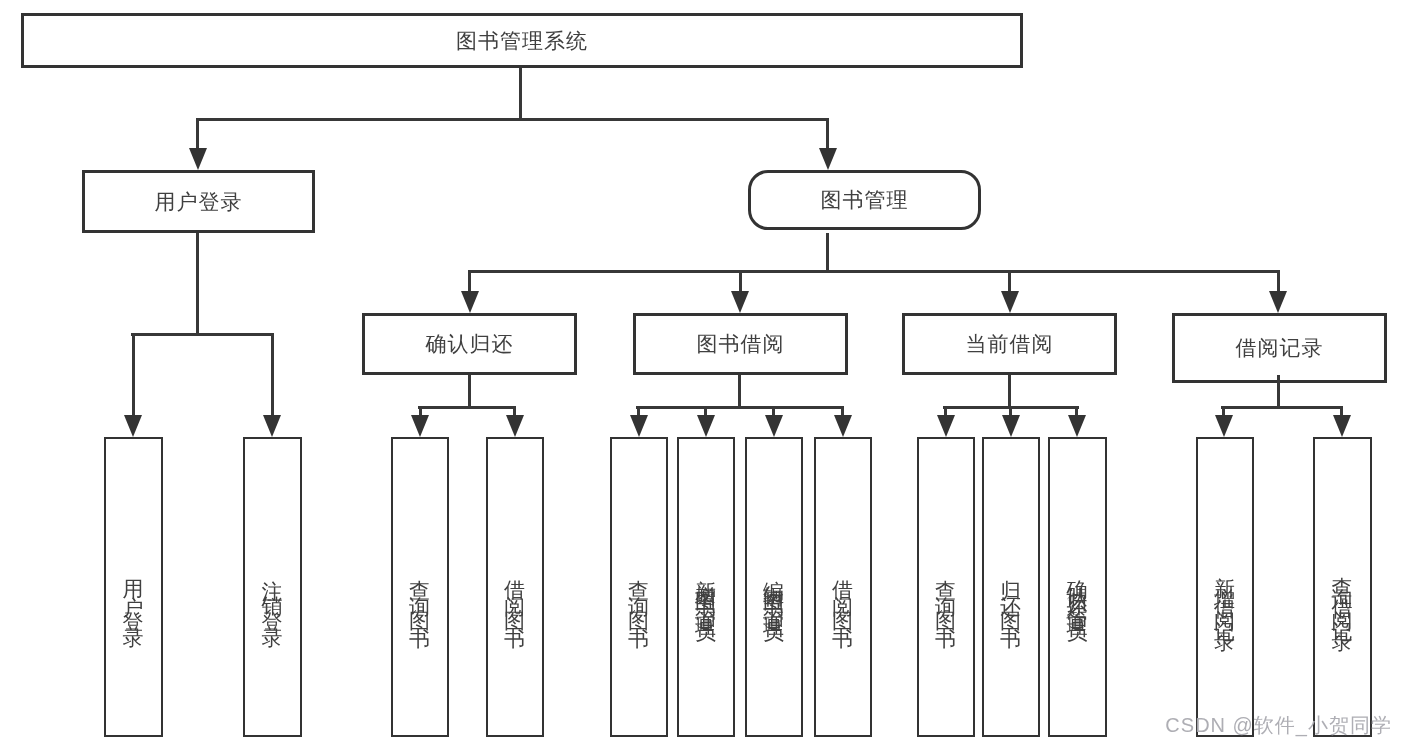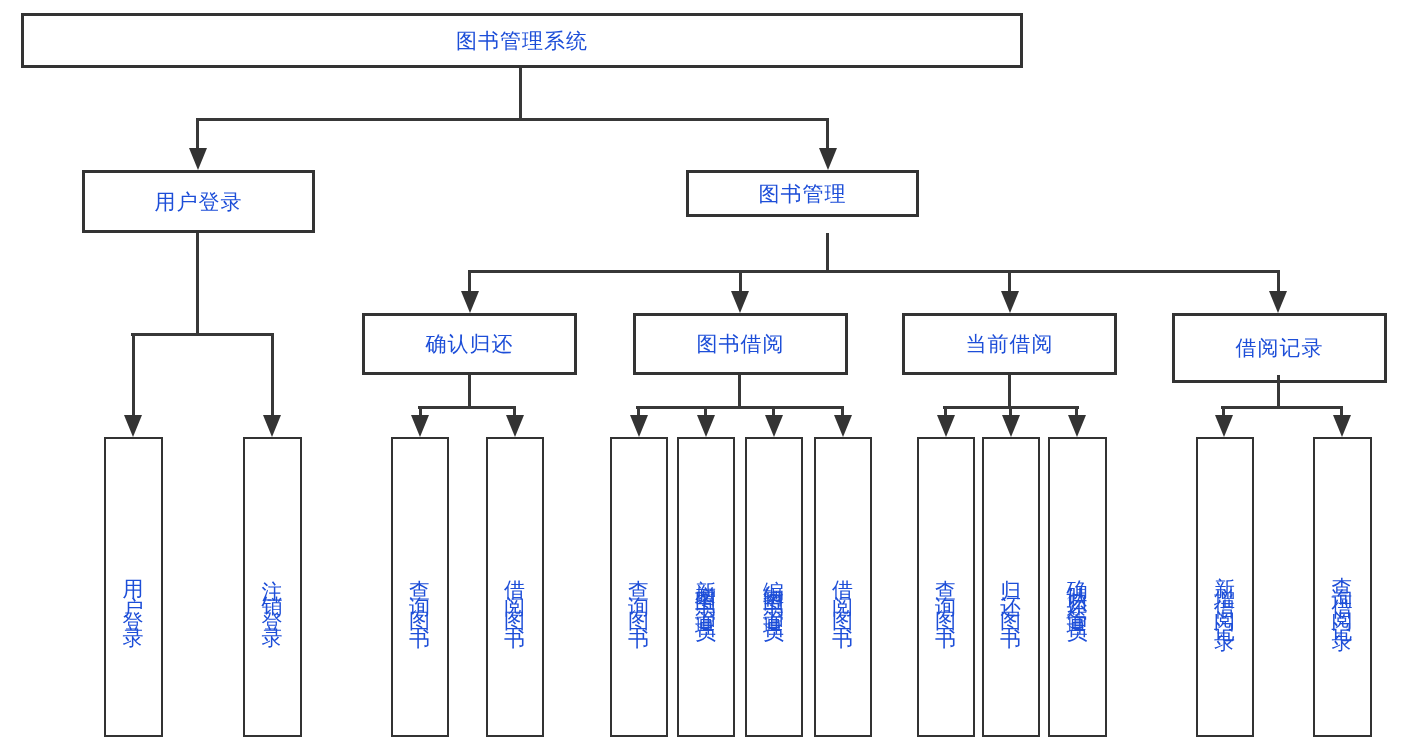--- a/index.html
+++ b/index.html
@@ -16,21 +16,21 @@
     overflow: hidden;
   }
   .box {
     position: absolute;
     box-sizing: border-box;
     border: 3px solid #333333;
     background: #ffffff;
     display: flex;
     align-items: center;
     justify-content: center;
-    color: #1d4ed8;
+    color: #404040;
   }
   .hbox {
     font-size: 21px;
     letter-spacing: 1px;
     white-space: nowrap;
   }
   .vbox {
     font-size: 21px;
     border-width: 2.5px;
   }
@@ -78,21 +78,21 @@
   <div class="line" style="left:519px;top:68px;width:3px;height:53px;"></div>
   <div class="line" style="left:196px;top:118px;width:633px;height:3px;"></div>
   <div class="line" style="left:196px;top:118px;width:3px;height:34px;"></div>
   <div class="line" style="left:826px;top:118px;width:3px;height:34px;"></div>
   <div class="arrow" style="left:189px;top:148px;"></div>
   <div class="arrow" style="left:819px;top:148px;"></div>
 
   <div class="box hbox" style="left:82px;top:170px;width:233px;height:63px;">
     <span>用户登录</span>
   </div>
-  <div class="box hbox" style="left:686px;top:170px;width:233px;height:47px;">
+  <div class="box hbox" style="left:748px;top:170px;width:233px;height:60px;border-radius:20px;">
     <span>图书管理</span>
   </div>
 
   <div class="line" style="left:196px;top:233px;width:3px;height:103px;"></div>
   <div class="line" style="left:131px;top:333px;width:143px;height:3px;"></div>
   <div class="line" style="left:132px;top:333px;width:3px;height:86px;"></div>
   <div class="line" style="left:271px;top:333px;width:3px;height:86px;"></div>
   <div class="arrow" style="left:124px;top:415px;"></div>
   <div class="arrow" style="left:263px;top:415px;"></div>
 
@@ -187,14 +187,15 @@
   <div class="box vbox" style="left:1048px;top:437px;width:59px;height:300px;">
     <span class="vtext l">确认归还（管理员）</span>
   </div>
   <div class="box vbox" style="left:1196px;top:437px;width:58px;height:300px;">
     <span class="vtext m">新增借阅记录</span>
   </div>
   <div class="box vbox" style="left:1313px;top:437px;width:59px;height:300px;">
     <span class="vtext m">查询借阅记录</span>
   </div>
 
+  <div class="watermark">CSDN @软件_小贺同学</div>
 
 </div>
 
 </body></html>

